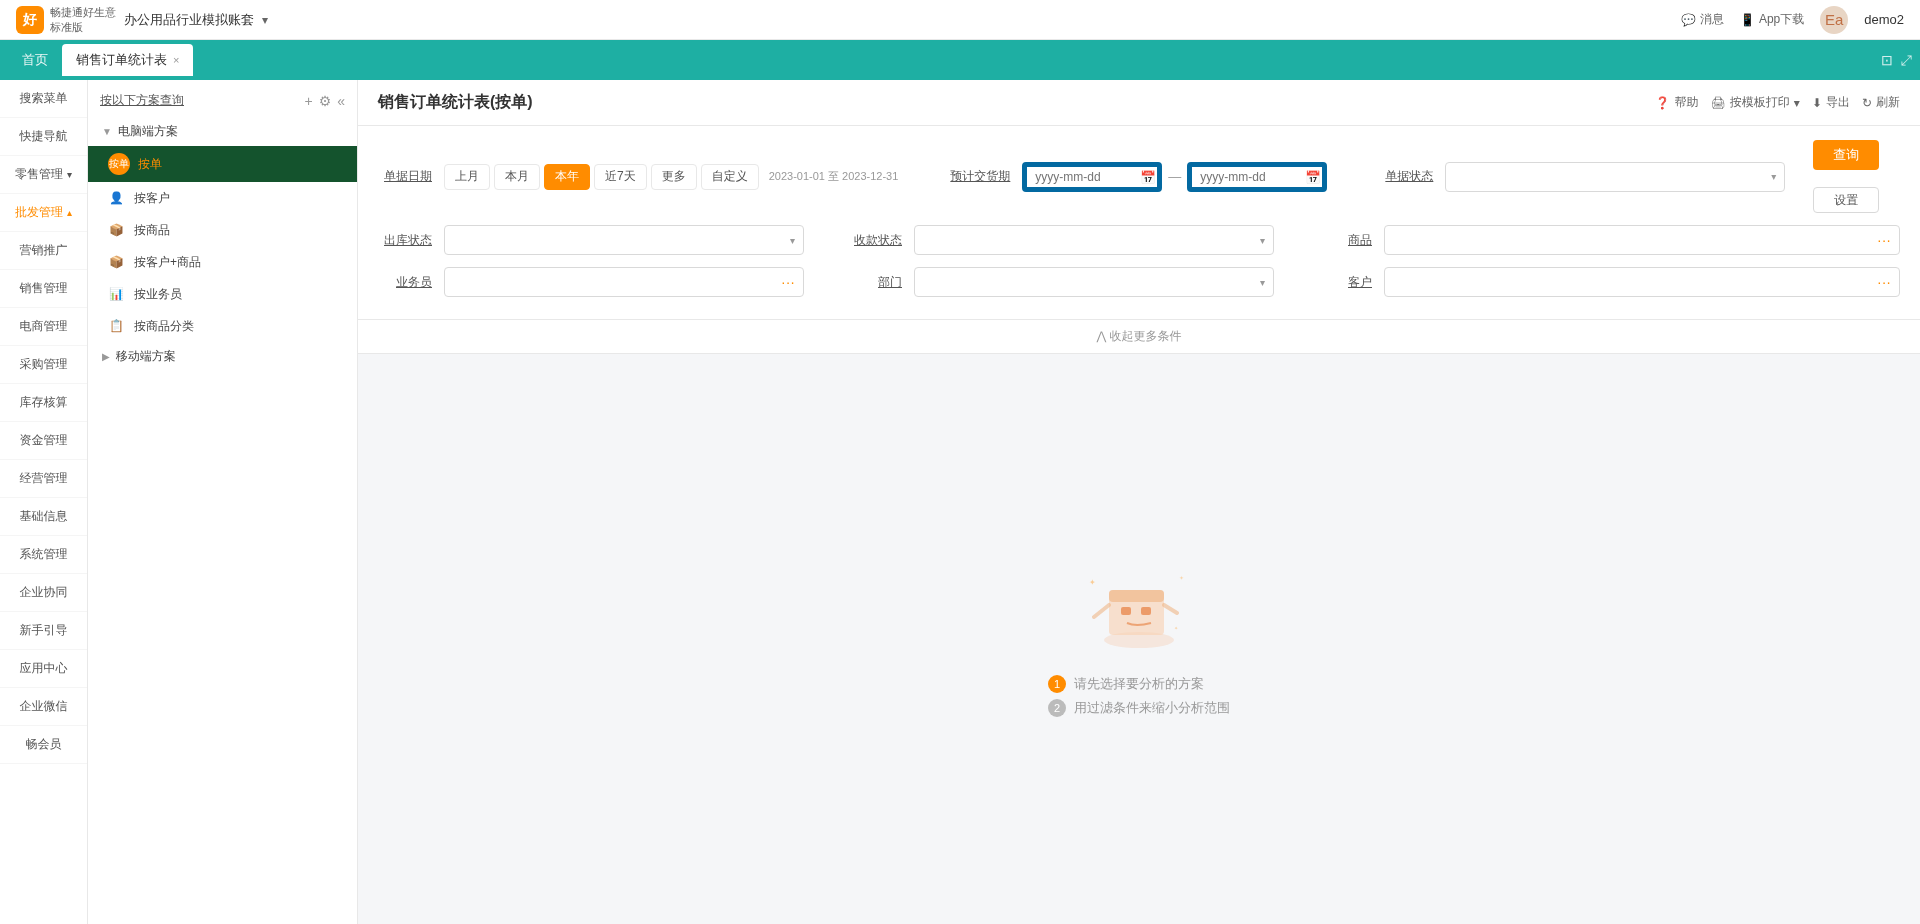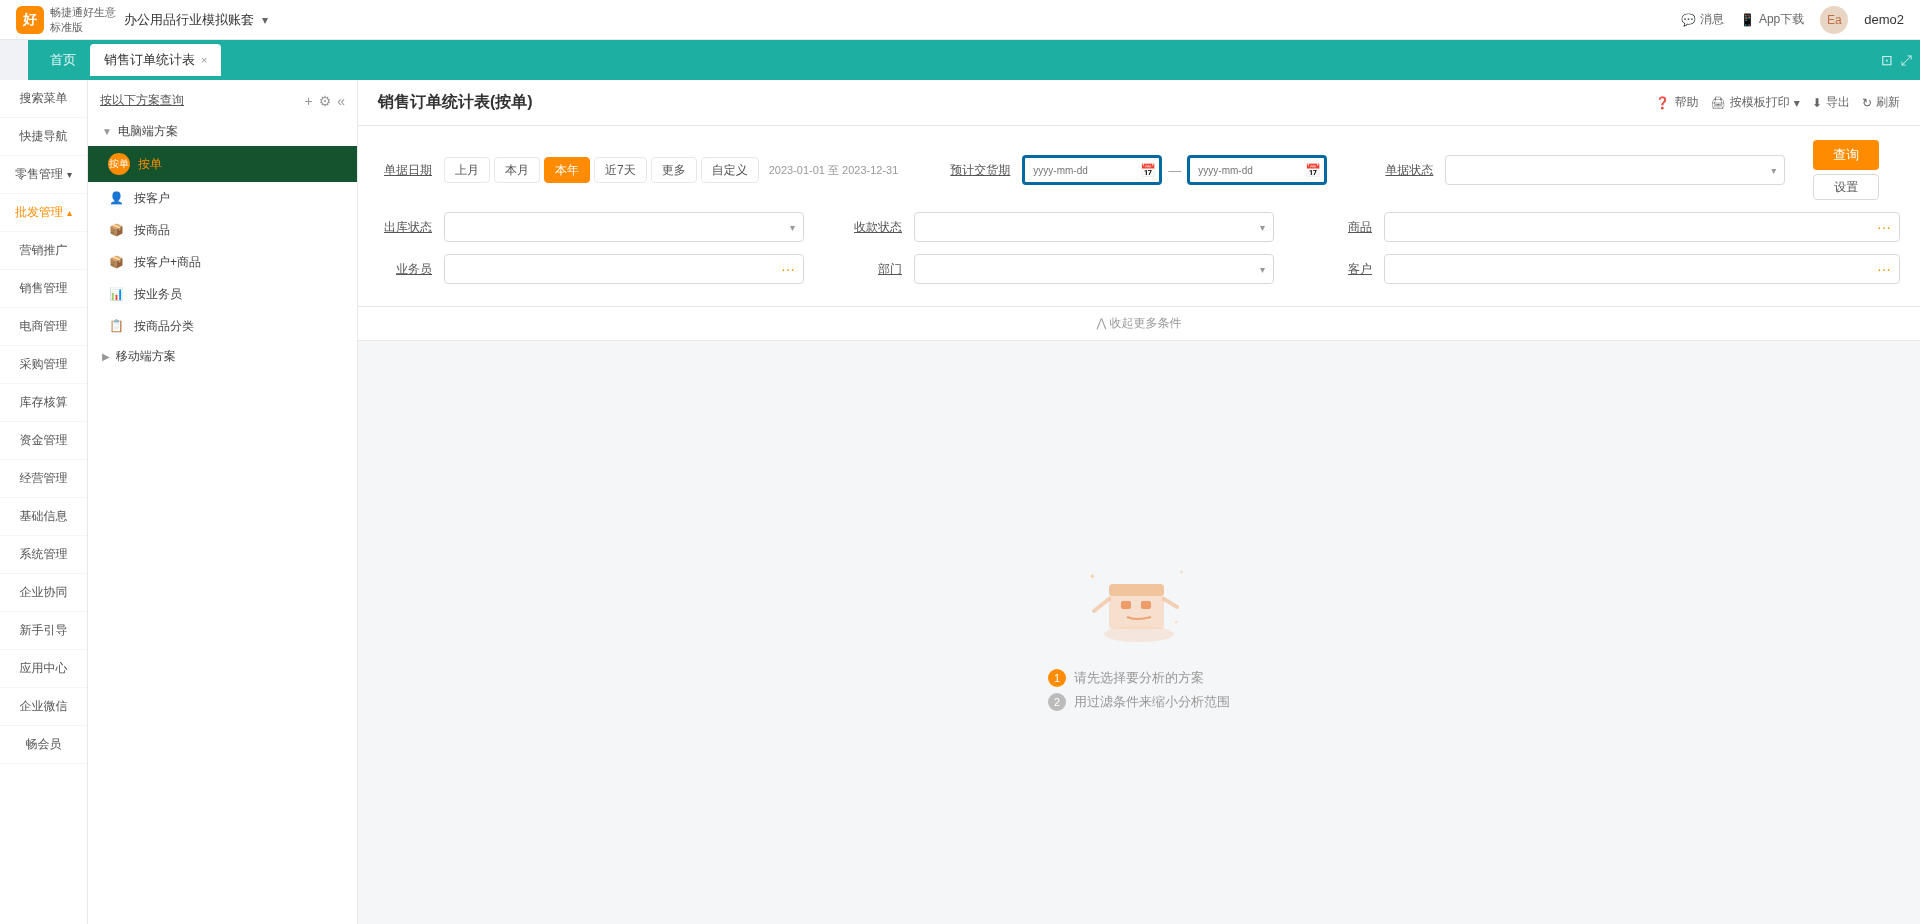--- a/index.html
+++ b/index.html
@@ -27,21 +27,20 @@
     .user-avatar { width: 28px; height: 28px; border-radius: 50%; background: #e8d5c4; display: flex; align-items: center; justify-content: center; font-size: 11px; color: #c8845a; overflow: hidden; }
 
     
     .nav-tabs {
       height: 40px;
       background: #1eafa3;
       display: flex;
       align-items: center;
       position: fixed; top: 40px; left: 0; right: 0; z-index: 99;
       padding: 0 8px;
-      margin-left: 28px;
     }
     .nav-tab {
       height: 32px;
       padding: 0 14px;
       border-radius: 4px 4px 0 0;
       display: flex;
       align-items: center;
       gap: 6px;
       font-size: 13px;
       cursor: pointer;
@@ -183,24 +182,24 @@
       background: #fff;
       display: flex;
       align-items: center;
       cursor: pointer;
       justify-content: space-between;
       min-width: 200px;
     }
     .date-range { display: flex; align-items: center; gap: 6px; }
     .date-input {
       height: 30px;
-      border: 3px solid #0369a1;
+      border: 5px solid #0369a1;
       border-radius: 4px;
       padding: 0 28px 0 8px;
-      font-size: 10px;
+      font-size: 12px;
       color: #ec4899;
       background: #fff;
       width: 140px;
       outline: none;
       position: relative;
     }
     .date-wrapper { position: relative; display: inline-block; }
     .cal-icon { position: absolute; right: 6px; top: 50%; transform: translateY(-50%); color: #ff8c00; font-size: 13px; }
     .dash { color: #999; }
     .quick-dates { display: flex; align-items: center; gap: 4px; }
@@ -224,21 +223,21 @@
     .date-hint { font-size: 11px; color: #999; margin-left: 6px; }
     .dots-btn { color: #ff8c00; cursor: pointer; font-size: 14px; margin-left: 4px; }
     .select-arrow { color: #999; font-size: 10px; }
     .filter-select-wide { min-width: 340px; }
     .filter-select-medium { min-width: 360px; }
 
     
     .action-btns {
       display: flex;
       flex-direction: column;
-      gap: 4px;
+      gap: 17px;
       margin-left: 16px;
     }
     .btn-query {
       height: 30px;
       padding: 0 20px;
       background: #ff8c00;
       color: #fff;
       border: none;
       border-radius: 4px;
       font-size: 13px;
@@ -327,21 +326,21 @@
   <div class="topbar-right">
     <div class="topbar-action">
       <span>💬</span>
       <span>消息</span>
     </div>
     <div class="topbar-action">
       <span>📱</span>
       <span>App下载</span>
     </div>
     <div class="user-avatar">
-      <span style="font-size:12px;color:#c07045;">Ea</span>
+      <span style="font-size:15px;color:#c07045;">Ea</span>
     </div>
     <span style="font-size:13px;color:#333;">demo2</span>
   </div>
 </div>
 
 <div class="nav-tabs">
   <div class="nav-tab home">
     <span>首页</span>
   </div>
   <div class="nav-tab active">

